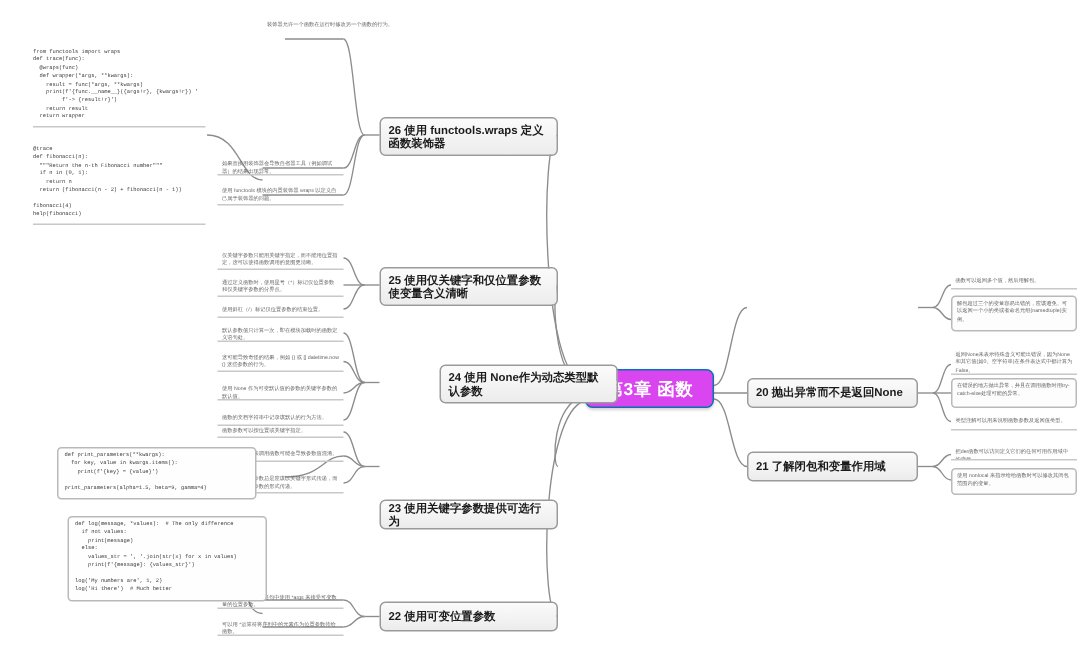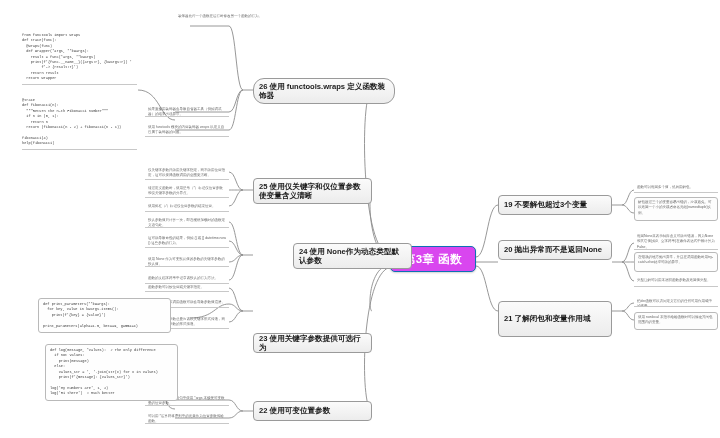--- a/index.html
+++ b/index.html
@@ -164,41 +164,38 @@
       <path d="M229,400 L175,400"></path>
       <path d="M229,418 L175,418"></path>
       <path d="M175,120 C160,120 160,90 138,90"></path>
       <path d="M175,409 C162,409 162,382 175,382"></path>
       <path d="M229,304 C215,304 215,318 190,318"></path>
     </g>
   </svg>
 
   <div class="root" style="left:390px; top:246px; width:86px; height:26px;">第3章 函数</div>
 
-  <div class="node topic" style="left:498px; top:195px; width:114px; height:20px;">
-    <span>19 不要解包超过3个变量</span>
-  </div>
-  <div class="node topic" style="left:498px; top:240px; width:114px; height:20px;">
+  <div class="node topic" style="left:498px; top:252px; width:114px; height:20px;">
     <span>20 抛出异常而不是返回None</span>
   </div>
-  <div class="node topic" style="left:498px; top:301px; width:114px; height:36px;">
+  <div class="node topic" style="left:498px; top:301px; width:114px; height:20px;">
     <span>21 了解闭包和变量作用域</span>
   </div>
 
   <div class="note plain" style="left:634px; top:183px; width:84px; height:10px;">函数可以返回多个值，然后用解包。</div>
   <div class="note" style="left:634px; top:197px; width:84px; height:24px;">解包超过三个的变量容易出错的，应该避免。可以返回一个小的类或者命名元组(namedtuple)实例。</div>
 
   <div class="note plain" style="left:634px; top:232px; width:84px; height:18px;">返回None来表示特殊含义可能出错误，因为None和其它值(如0、空字符串)在条件表达式中都计算为False。</div>
   <div class="note" style="left:634px; top:252px; width:84px; height:20px;">在错误的地方抛出异常，并且在调用函数时用try-catch-else处理可能的异常。</div>
   <div class="note plain" style="left:634px; top:276px; width:84px; height:11px;">类型注解可以用来说明函数参数及返回值类型。</div>
 
   <div class="note plain" style="left:634px; top:297px; width:84px; height:10px;">把der函数可以访问定义它们的任何可用作用域中的变量。</div>
   <div class="note" style="left:634px; top:312px; width:84px; height:18px;">使用 nonlocal 来指示给给函数时可以修改其闭包范围内的变量。</div>
 
-  <div class="node topic" style="left:253px; top:78px; width:142px; height:26px;border-radius:11px;">
+  <div class="node topic" style="left:253px; top:78px; width:119px; height:26px;">
     <span>26 使用 functools.wraps 定义函数装饰器</span>
   </div>
   <div class="node topic" style="left:253px; top:178px; width:119px; height:26px;justify-content:flex-end;">
     <span>25 使用仅关键字和仅位置参数使变量含义清晰</span>
   </div>
   <div class="node topic" style="left:253px; top:243px; width:119px; height:26px;margin-left:40px;">
     <span>24 使用 None作为动态类型默认参数</span>
   </div>
   <div class="node topic" style="left:253px; top:301px; width:119px; height:20px;margin-top:32px;">
     <span>23 使用关键字参数提供可选行为</span>

